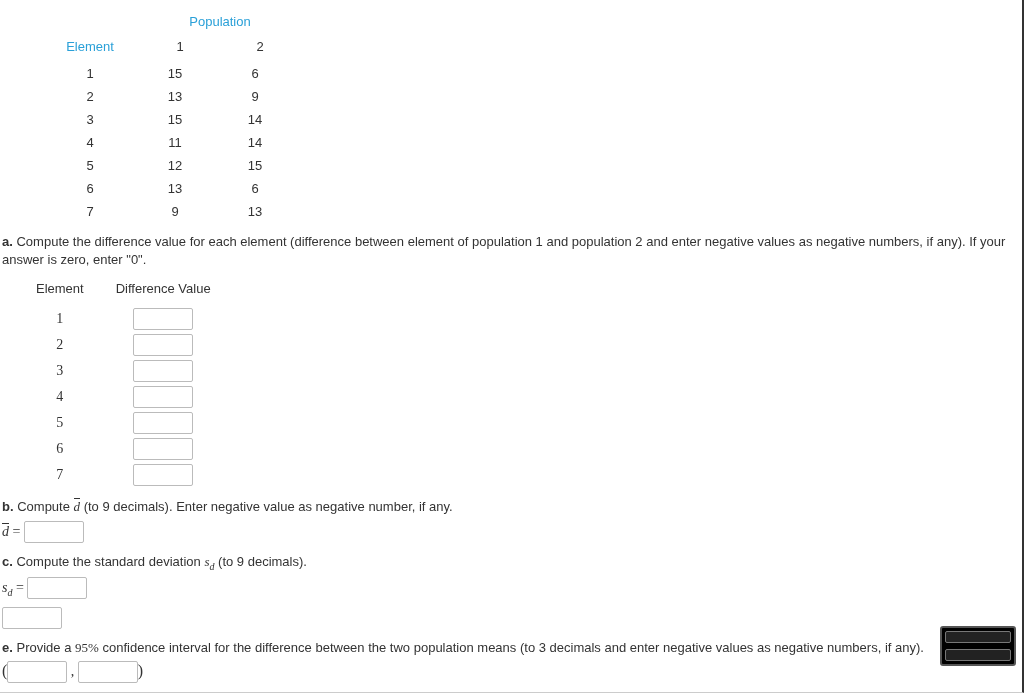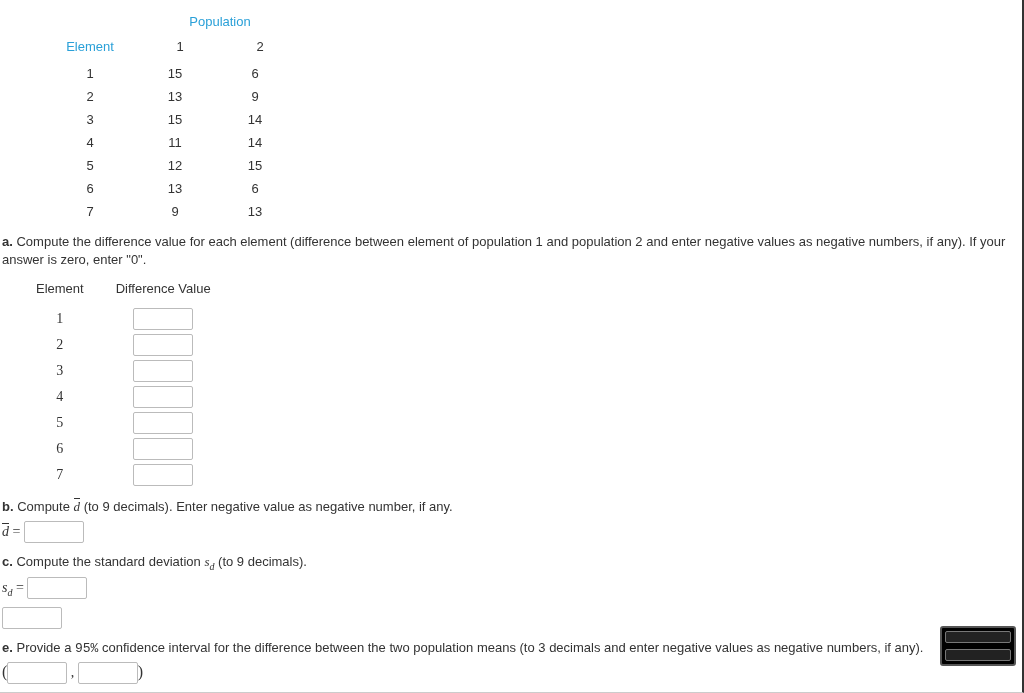--- a/index.html
+++ b/index.html
@@ -244,21 +244,21 @@
   <div class="formula-line">
     <span class="sd-inline">s<sub>d</sub></span><span> = </span><input class="answer-box answer-box-sm" style="">
   </div>
 
   <div class="formula-line">
     <input class="answer-box answer-box-sm" style="">
   </div>
 
   <div class="question" style="margin-right:90px;">
     <b>e.</b>
-    <span>Provide a </span><span style="font-family:Liberation Mono, monospace;">95%</span><span> confidence interval for the difference between the two population means (to 3 decimals and enter negative values as negative numbers, if any).</span>
+    <span>Provide a </span><span style="font-family:Liberation Serif, serif;">95%</span><span> confidence interval for the difference between the two population means (to 3 decimals and enter negative values as negative numbers, if any).</span>
   </div>
   <div class="formula-line">
     <span class="paren">(</span><input class="answer-box answer-box-sm" style=""><span> , </span><input class="answer-box answer-box-sm" style=""><span class="paren">)</span>
   </div>
 
   <div class="bottom-widget">
     <div class="bar"></div>
     <div class="bar"></div>
   </div>
 </div>

